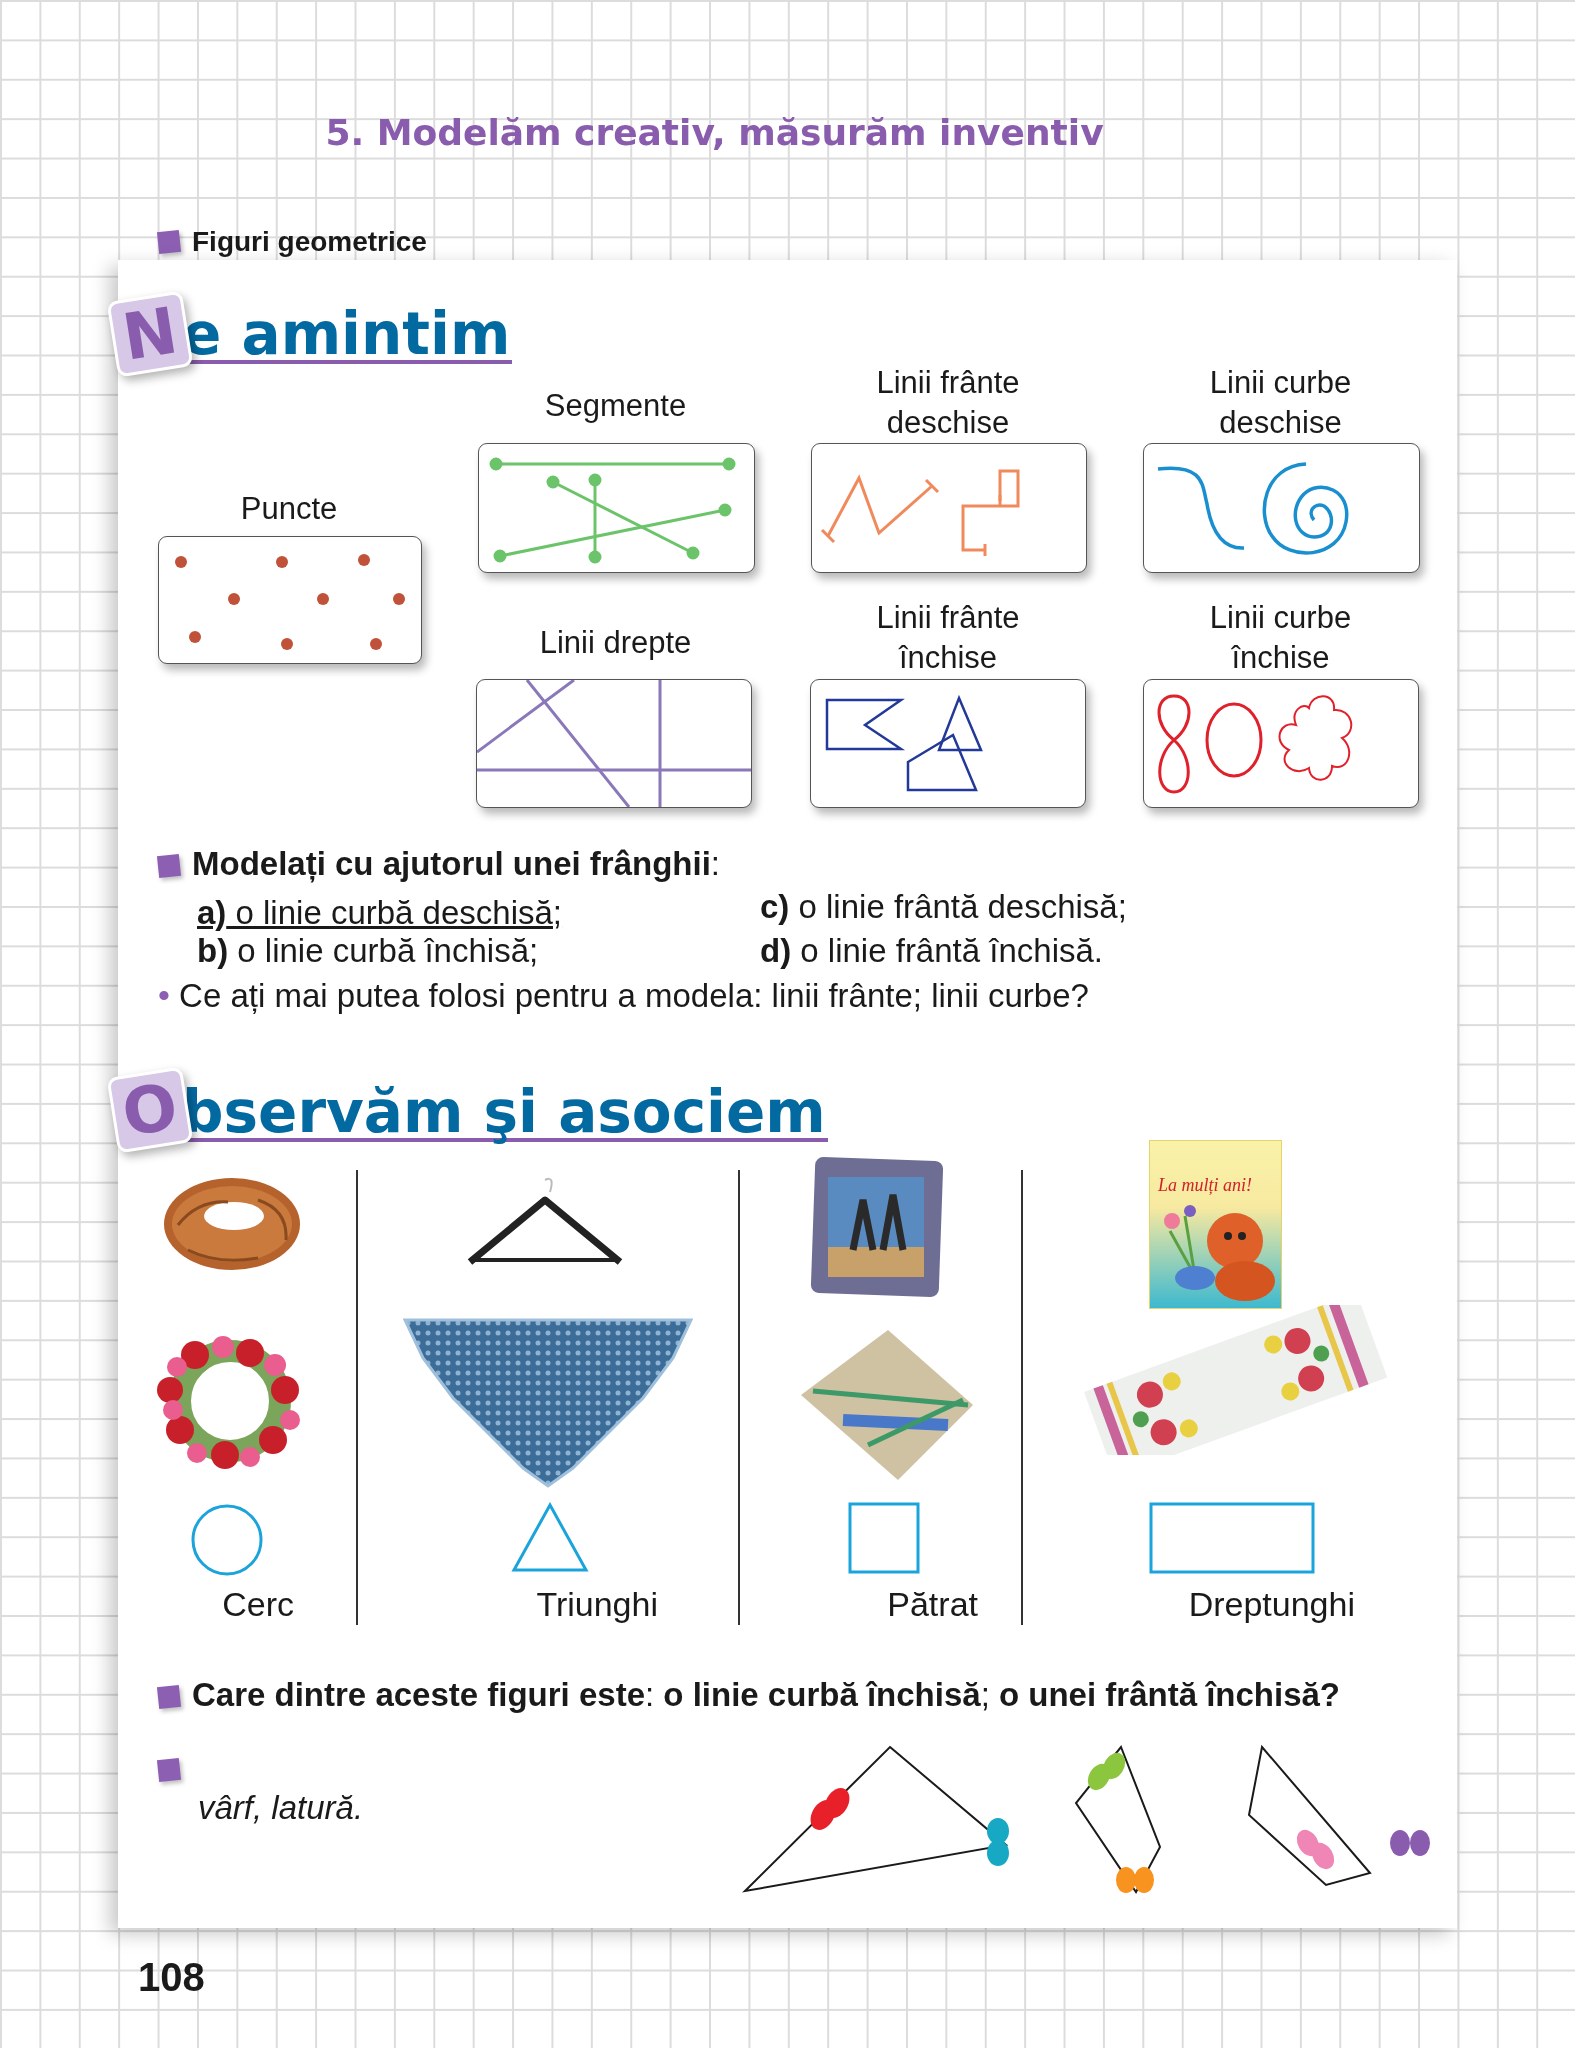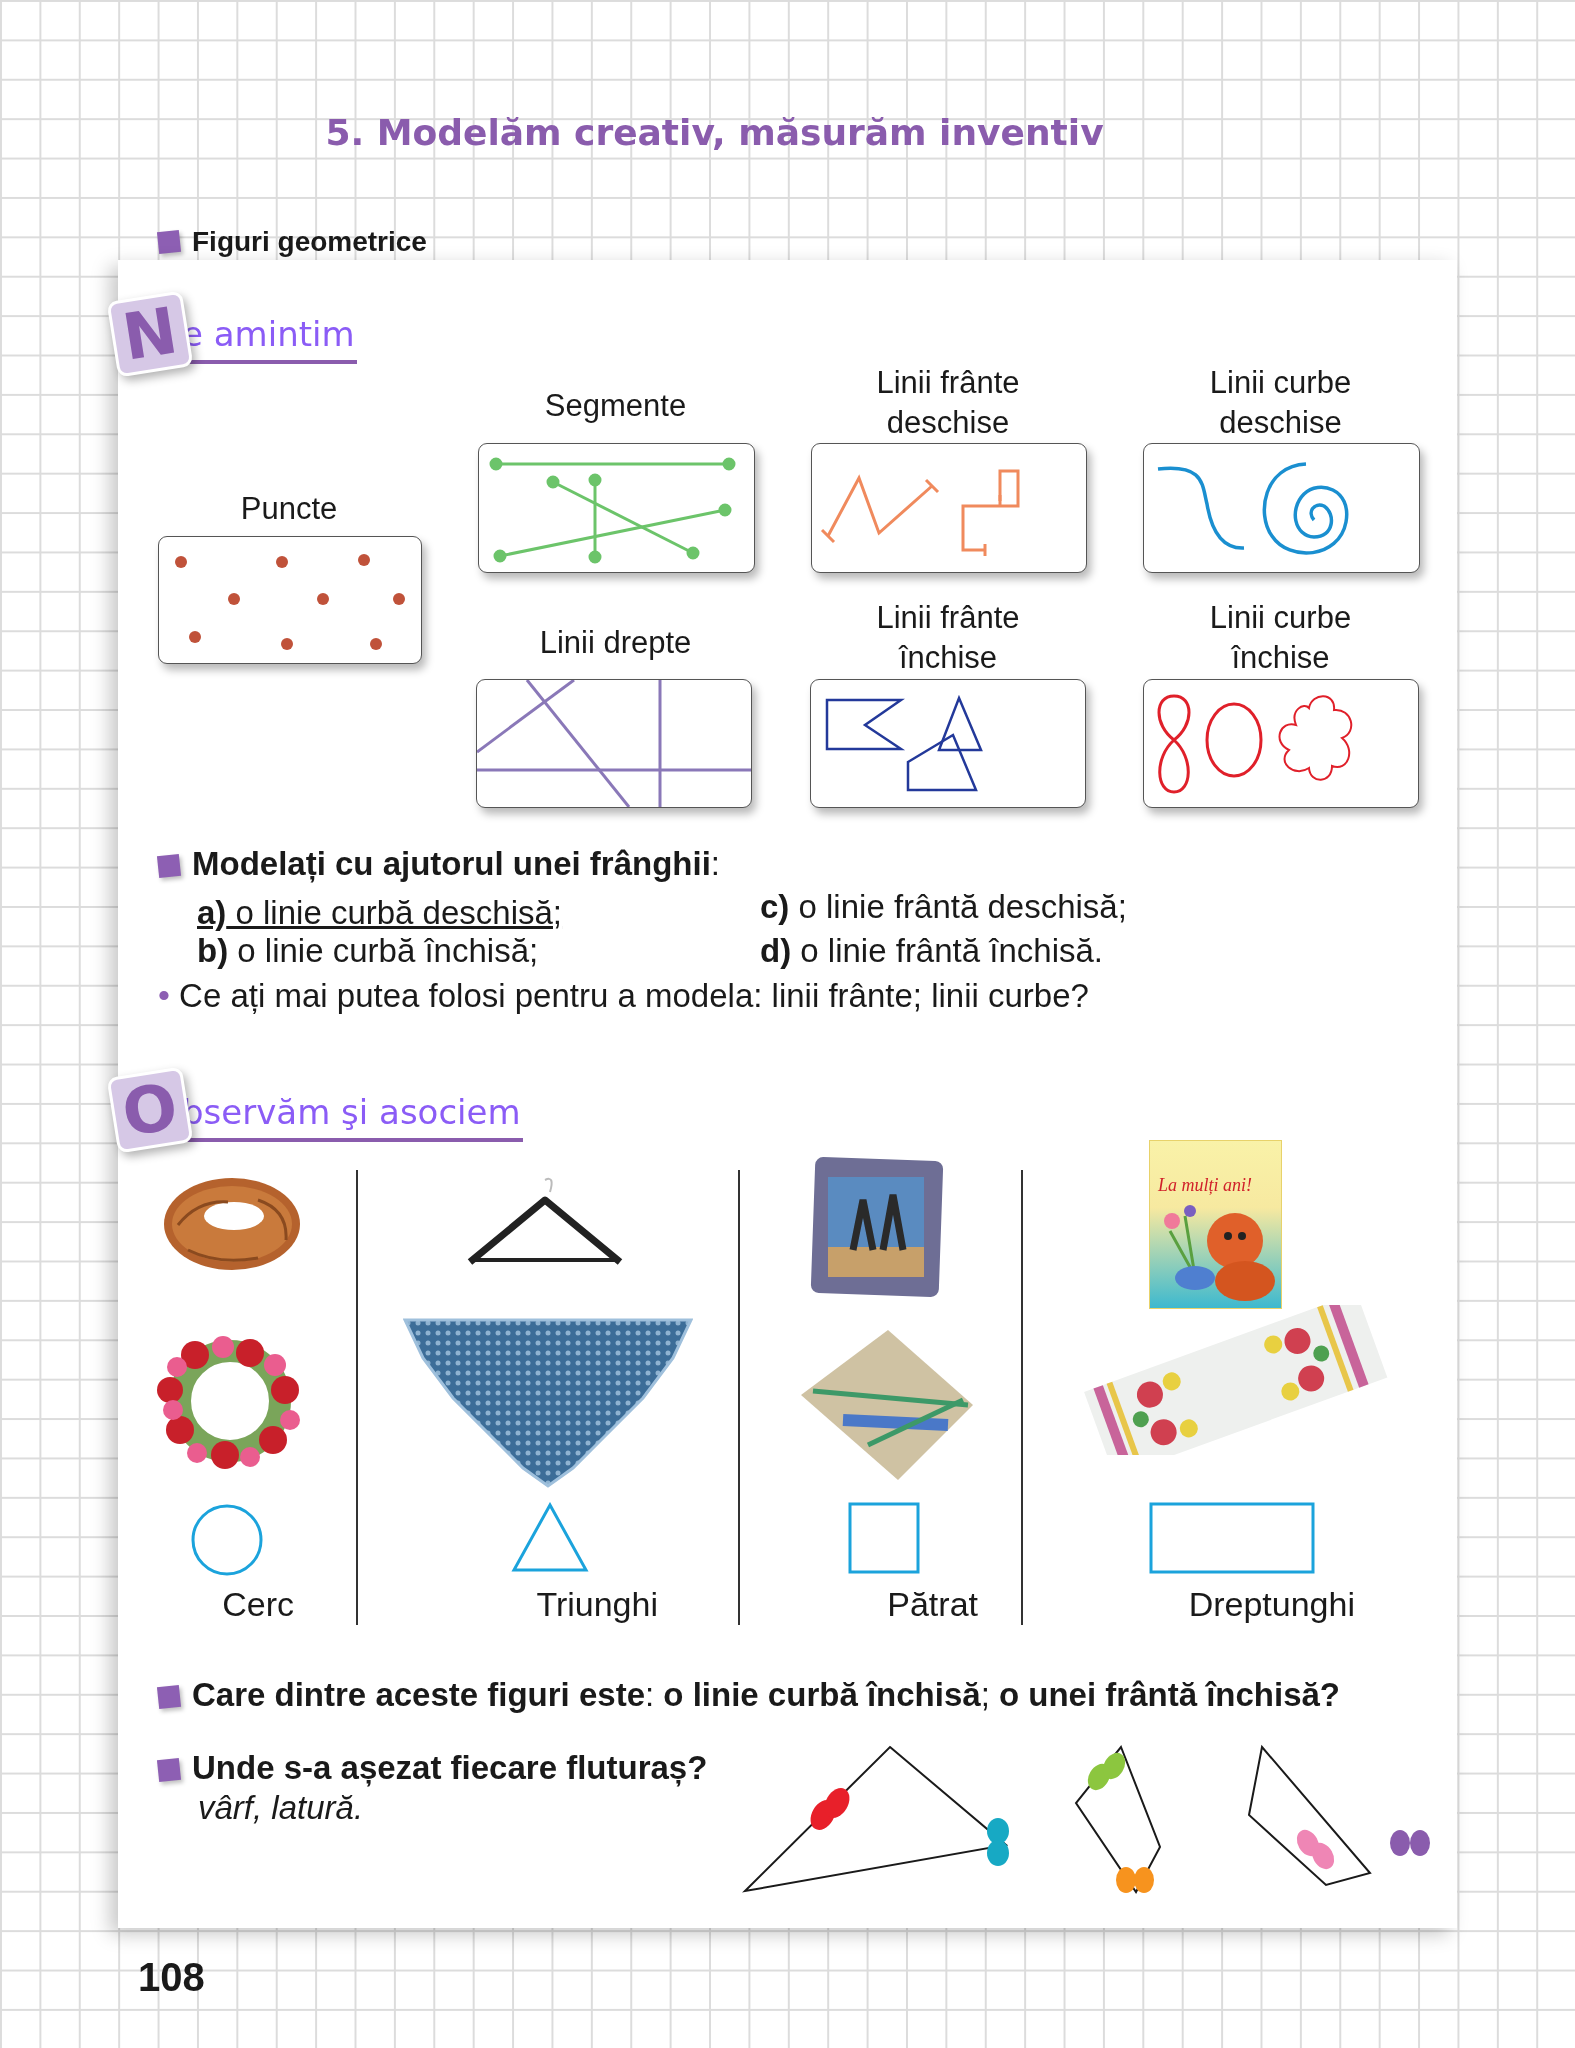--- a/index.html
+++ b/index.html
@@ -23,21 +23,21 @@
   .subhead { left:158px; top:226px; font-size:28px; font-weight:bold; color:#1a1a1a; }
   .bullet-sq {
     display:inline-block; width:22px; height:22px; background:#8d5fb3;
     transform:rotate(-6deg); vertical-align:-2px; margin-right:12px;
     box-shadow:2px 3px 4px rgba(0,0,0,0.25);
   }
   .panel {
     left:118px; top:260px; width:1339px; height:1668px; background:#ffffff;
     box-shadow:-8px 6px 18px rgba(0,0,0,0.22);
   }
-  .section-head { font-family:"DejaVu Sans", sans-serif; font-weight:normal; font-size:34px; color:#8b5cf6; }
+  .section-head { font-family:"DejaVu Sans", sans-serif; font-weight:bold; font-size:58px; color:#0369a1; }
   .badge {
     width:70px; height:70px; background:#d6c8e6; border:3px solid #ffffff; border-radius:10px;
     box-shadow:3px 5px 10px rgba(0,0,0,0.3);
     transform:rotate(-9deg); display:flex; align-items:center; justify-content:center;
     font-family:"DejaVu Sans", sans-serif; font-weight:bold; font-size:64px; color:#8a5cad;
   }
   .head-text { border-bottom:4px solid #8a5cad; line-height:52px; padding-right:2px; }
   .lbl { text-align:center; font-size:31px; line-height:40px; color:#1a1a1a; }
   .card {
     background:#fff; border:1.5px solid #555; border-radius:9px;
@@ -298,21 +298,21 @@
 <svg class="abs" style="left:1149px; top:1502px;" width="166" height="72">
   <rect x="2" y="2" width="162" height="68" fill="none" stroke="#1ba3dc" stroke-width="3"></rect>
 </svg>
 <div class="abs obj-lbl" style="left:1100px; width:255px; top:1585px;">Dreptunghi</div>
 
 <div class="abs txt b" style="left:158px; top:1673px;">
   <span class="bullet-sq"></span><span>Care dintre aceste figuri este</span><span style="font-weight:normal">:</span><span> o linie curbă închisă</span><span style="font-weight:normal">;</span><span> o unei frântă închisă?</span>
 </div>
 
 <div class="abs txt" style="left:158px; top:1746px;">
-  <div><span class="bullet-sq"></span><span class="b">Unde s-a așezat fiecare fluturaș?</span></div>
+  <div><span class="bullet-sq"></span></div>
   <div style="padding-left:40px; margin-top:-4px;font-style:italic;">vârf, latură.</div>
 </div>
 
 <svg class="abs" style="left:730px; top:1735px;" width="700" height="160">
   <g stroke="#1a1a1a" stroke-width="2" fill="none">
     <polygon points="160,12 276,110 15,156"></polygon>
     <polygon points="391,12 430,112 406,157 346,68"></polygon>
     <polygon points="532,12 640,138 596,150 519,80"></polygon>
   </g>
   <g>

